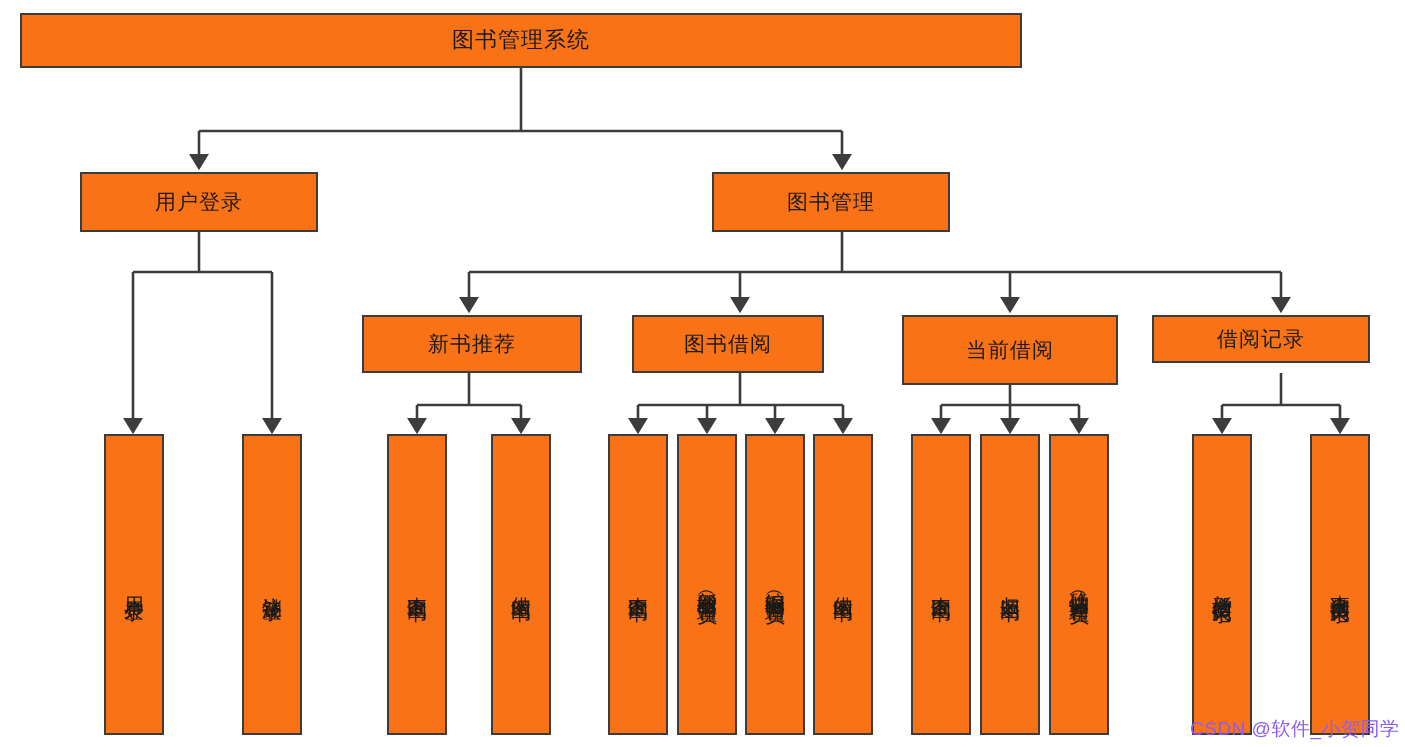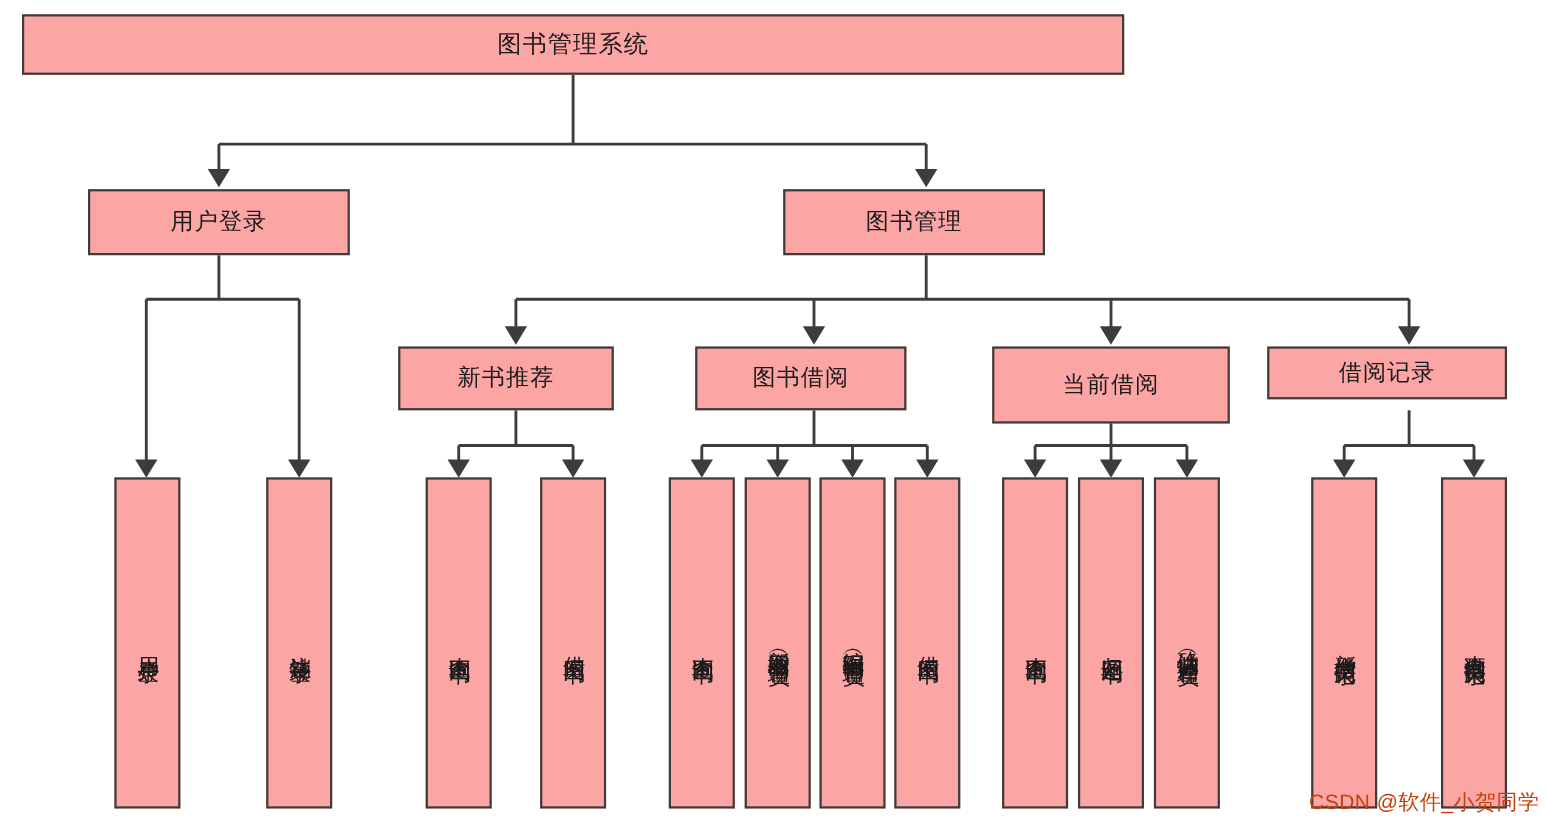--- a/index.html
+++ b/index.html
@@ -23,21 +23,21 @@
     left: 0;
     top: 0;
     width: 1405px;
     height: 747px;
     pointer-events: none;
   }
   .node {
     position: absolute;
     box-sizing: border-box;
     border: 2px solid #3c3c3c;
-    background: #fca5a5;
+    background: #f97316;
     color: #1a1a1a;
     display: flex;
     align-items: center;
     justify-content: center;
     text-align: center;
   }
   .node.horizontal {
     font-size: 21px;
     line-height: 1.2;
     letter-spacing: 1px;
@@ -50,21 +50,21 @@
     letter-spacing: 2px;
     padding: 6px 0;
     align-items: center;
     justify-content: center;
   }
   .node.root {
     font-size: 22px;
   }
   .watermark {
     position: absolute;
-    color: #c2410c;
+    color: #8b5cf6;
     font-size: 19px;
     letter-spacing: 0.5px;
     white-space: nowrap;
     user-select: none;
   }
 </style>
 </head>
 <body>
 
 <div id="diagram-root">
@@ -119,21 +119,21 @@
       <path d="M1340,405 L1340,426" marker-end="url(#arrowhead)"></path>
     </g>
   </svg>
 
   <div class="node horizontal root" style="left:20px; top:13px; width:1002px; height:55px;">图书管理系统</div>
 
   <div class="node horizontal" style="left:80px; top:172px; width:238px; height:60px;">用户登录</div>
 
   <div class="node horizontal" style="left:712px; top:172px; width:238px; height:60px;">图书管理</div>
 
-  <div class="node horizontal" style="left:362px; top:315px; width:196px; height:58px;">新书推荐</div>
+  <div class="node horizontal" style="left:362px; top:315px; width:220px; height:58px;">新书推荐</div>
 
   <div class="node horizontal" style="left:632px; top:315px; width:192px; height:58px;">图书借阅</div>
 
   <div class="node horizontal" style="left:902px; top:315px; width:216px; height:70px;">当前借阅</div>
 
   <div class="node horizontal" style="left:1152px; top:315px; width:218px; height:48px;">借阅记录</div>
 
   <div class="node vertical" style="left:104px; top:434px; width:60px; height:301px;">用户登录</div>
 
   <div class="node vertical" style="left:242px; top:434px; width:60px; height:301px;">注销登录</div>

